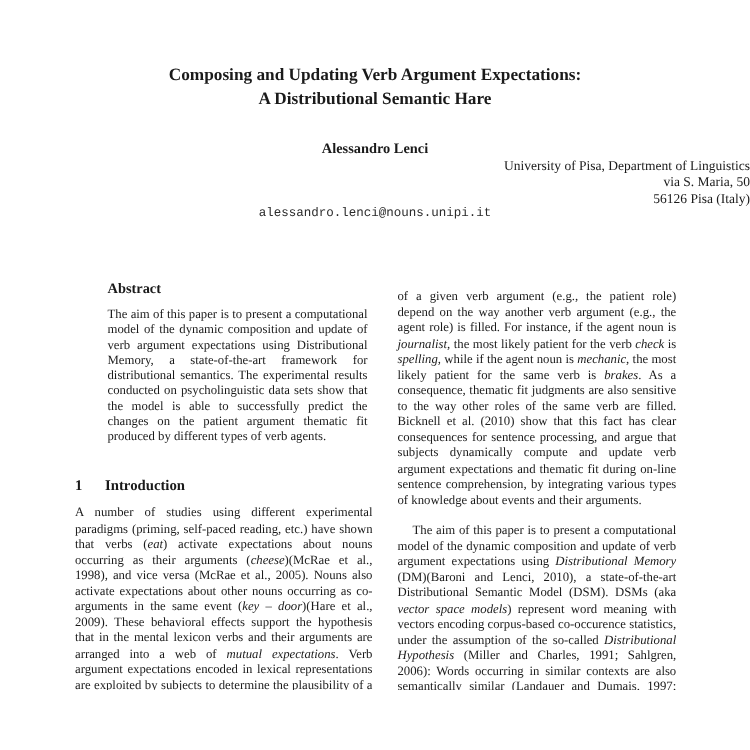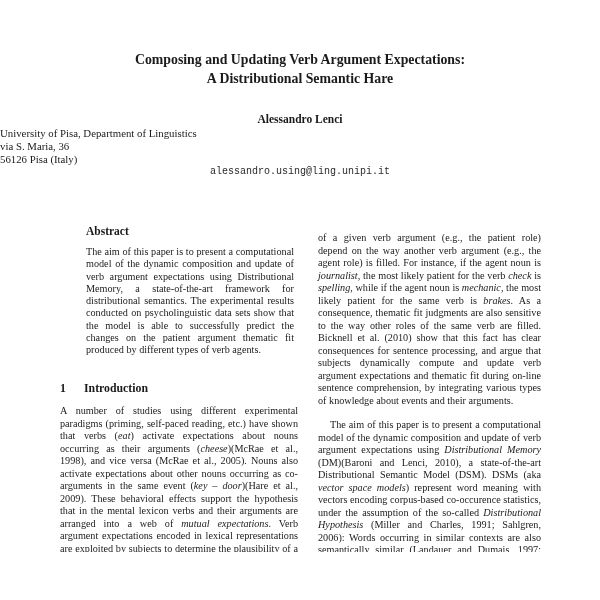--- a/index.html
+++ b/index.html
@@ -37,21 +37,21 @@
     text-align: center;
     font-size: 11.5px;
     font-weight: bold;
     hyphens: none;
   }
   .affil-block {
     position: absolute;
     top: 127px;
     left: 0;
     right: 0;
-    text-align: left;
+    text-align: right;
     font-size: 10.8px;
     line-height: 12.8px;
     hyphens: none;
   }
   .email {
     position: absolute;
     top: 166px;
     left: 0;
     right: 0;
     text-align: center;
@@ -130,25 +130,25 @@
 
   <div class="title-block">
     <div>Composing and Updating Verb Argument Expectations:</div>
     <div>A Distributional Semantic Hare</div>
   </div>
 
   <div class="author-name">Alessandro Lenci</div>
 
   <div class="affil-block">
     <div>University of Pisa, Department of Linguistics</div>
-    <div>via S. Maria, 36</div>
+    <div>via S. Maria, 50</div>
     <div>56126 Pisa (Italy)</div>
   </div>
 
-  <div class="email">alessandro.using@ling.unipi.it</div>
+  <div class="email">alessandro.lenci@nouns.unipi.it</div>
 
   <div class="abs-head">Abstract</div>
 
   <div class="abs-body">The aim of this paper is to present a computational model of the dynamic composition and update of verb argument expectations using Distributional Memory, a state-of-the-art framework for distributional semantics. The experimental results conducted on psycholinguistic data sets show that the model is able to successfully predict the changes on the patient argument thematic fit produced by different types of verb agents.</div>
 
   <div class="sec-head"><span class="sec-num">1</span><span>Introduction</span></div>
 
   <div class="col col1"><span>A number of studies using different experimental paradigms (priming, self-paced reading, etc.) have shown that verbs (</span><span class="it">eat</span><span>) activate expectations about nouns occurring as their arguments (</span><span class="it">cheese</span><span>)(McRae et al., 1998), and vice versa (McRae et al., 2005). Nouns also activate expectations about other nouns occurring as co-arguments in the same event (</span><span class="it">key – door</span><span>)(Hare et al., 2009). These behavioral effects support the hypothesis that in the mental lexicon verbs and their arguments are arranged into a web of </span><span class="it">mutual expectations</span><span>. Verb argument expectations encoded in lexical representations are exploited by subjects to determine the plausibility of a noun as an argument of a particular verb (</span><span class="it">thematic fit</span><span>, or </span><span class="it">selectional preferences</span><span> in the linguistic literature), which</span></div>
 
   <div class="col col2">

